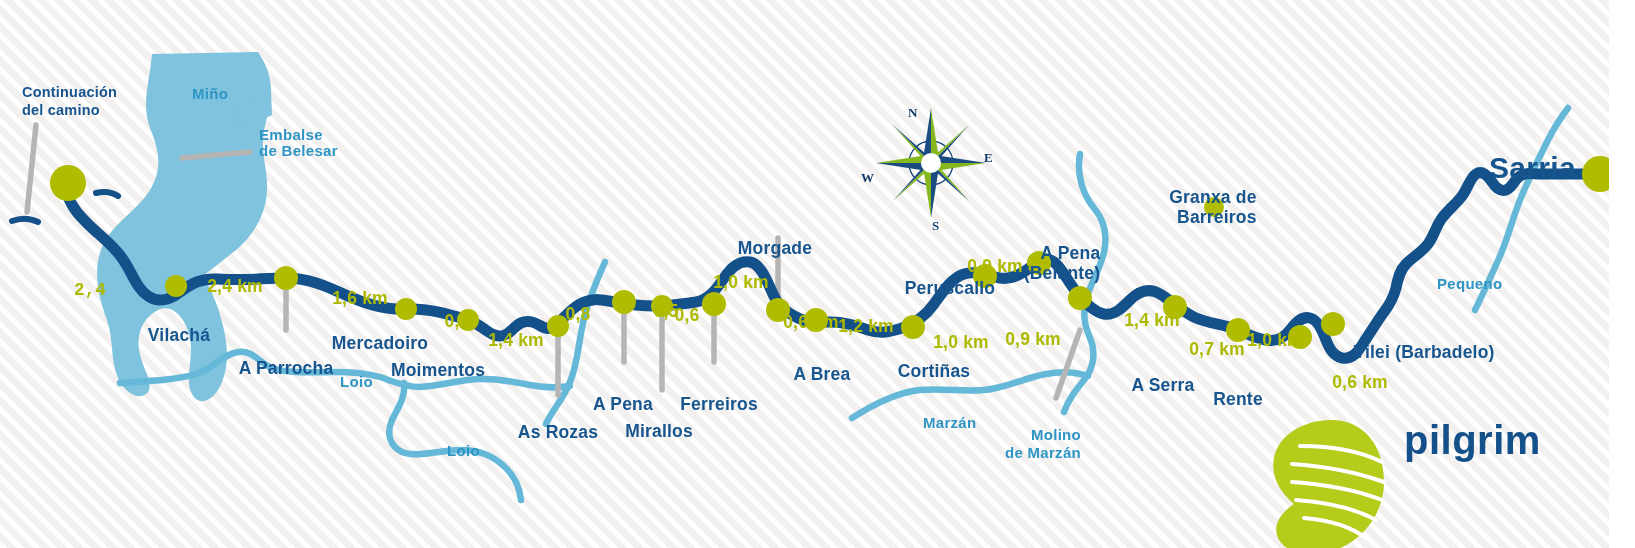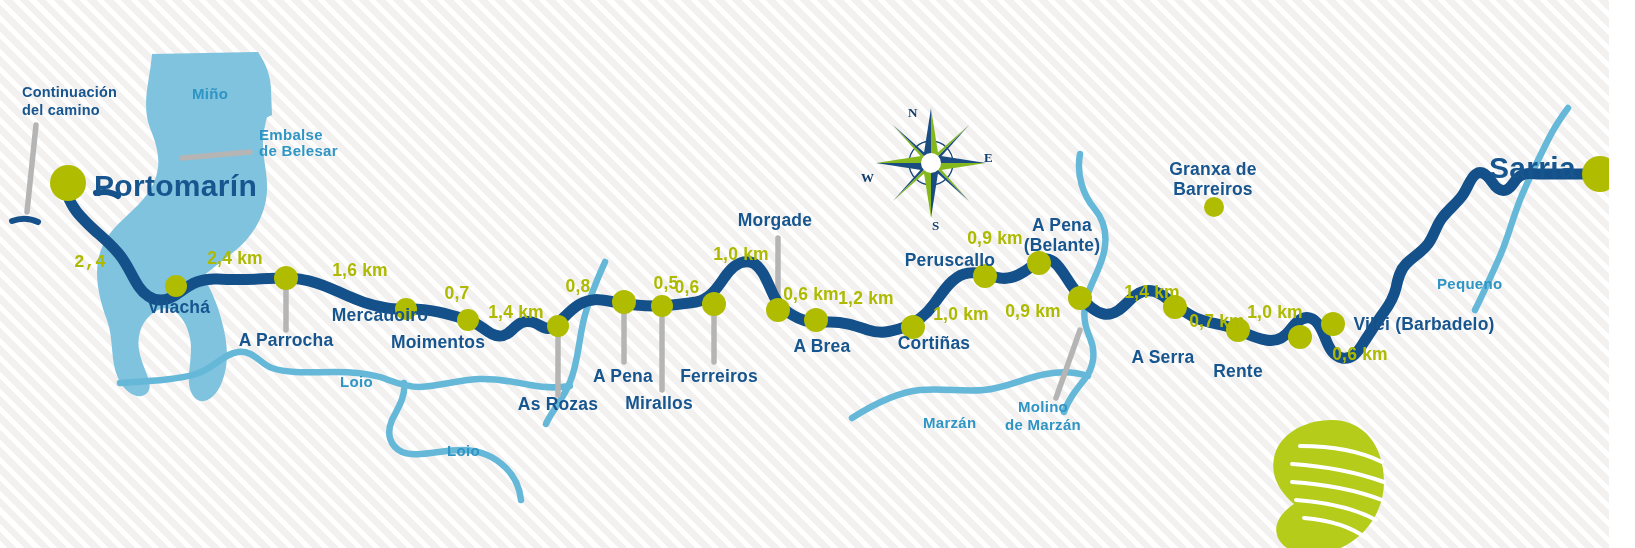--- a/index.html
+++ b/index.html
@@ -58,21 +58,21 @@
     font-weight: 700;
     letter-spacing: .3px;
   }
   .note {
     color: #17558f;
     font-size: 14.5px;
     font-weight: 700;
     letter-spacing: .2px;
     line-height: 1.22;
   }
-  .ctr { transform: translateX(-50%); text-align: center; }
+  .ctr { transform: translateX(-50%); text-align: right; margin-top: 28px; }
   .compass-letter {
     position: absolute;
     color: #123e6e;
     font-family: "Liberation Serif", serif;
     font-size: 13px;
     font-weight: 700;
   }
   #brand {
     position: absolute;
     left: 1270px;
@@ -310,21 +310,20 @@
     <div>del camino</div>
   </div>
 
   <div class="lbl river" style="left:192px; top:86px;">Miño</div>
 
   <div class="lbl river" style="left:259px; top:127px;">
     <div>Embalse</div>
     <div>de Belesar</div>
   </div>
 
-  <div class="lbl town-big" style="left:94px; top:170px;">Portomarín</div>
   <div class="lbl town-big" style="left:1489px; top:152px;">Sarria</div>
 
   <div class="lbl dist ctr" style="left:90px;  top:253px;font-family:Liberation Mono, monospace;">2,4</div>
   <div class="lbl dist ctr" style="left:235px; top:249px;">2,4 km</div>
   <div class="lbl dist ctr" style="left:360px; top:261px;">1,6 km</div>
   <div class="lbl dist ctr" style="left:457px; top:284px;">0,7</div>
   <div class="lbl dist ctr" style="left:516px; top:303px;">1,4 km</div>
   <div class="lbl dist ctr" style="left:578px; top:277px;">0,8</div>
   <div class="lbl dist ctr" style="left:666px; top:274px;">0,5</div>
   <div class="lbl dist ctr" style="left:687px; top:278px;">0,6</div>
@@ -374,14 +373,18 @@
   <div class="lbl river" style="left:340px; top:374px;">Loio</div>
   <div class="lbl river" style="left:447px; top:443px;">Loio</div>
   <div class="lbl river" style="left:923px; top:415px;">Marzán</div>
   <div class="lbl river" style="left:1437px; top:276px;">Pequeno</div>
 
   <span class="compass-letter" style="left:908px; top:105px;">N</span>
   <span class="compass-letter" style="left:984px; top:150px;">E</span>
   <span class="compass-letter" style="left:932px; top:218px;">S</span>
   <span class="compass-letter" style="left:861px; top:170px;">W</span>
 
+  <div id="brand">
+    <div style="width:118px;"></div>
+    <div id="brand-word">pilgrim</div>
+  </div>
 
 </div>
 
 </body></html>

